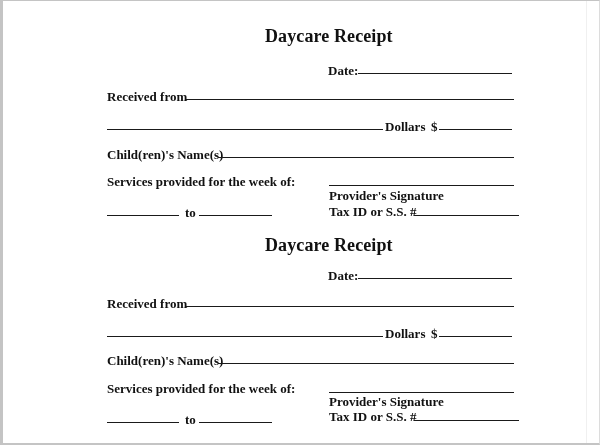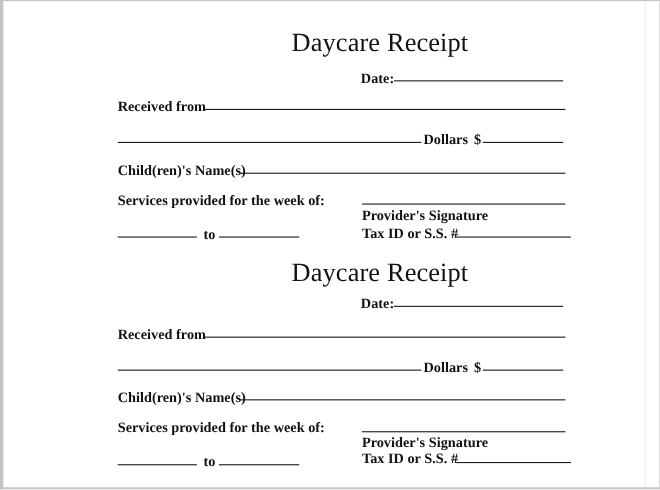--- a/index.html
+++ b/index.html
@@ -18,21 +18,21 @@
     border-bottom: 2px solid #c4c4c4;
     border-right: 1px solid #dcdcdc;
     background: #fff;
   }
   .inner-edge {
     position: absolute; right: 12px; top: 0; bottom: 0;
     width: 1px; background: #f0f0f0;
   }
   .receipt { position: absolute; left: 0; width: 600px; height: 208px; }
   .abs { position: absolute; white-space: nowrap; }
-  .title { font-size: 24px; font-weight: normal; letter-spacing: 0.1px; }
+  .title { font-size: 18px; font-weight: bold; letter-spacing: 0.1px; }
   .lbl { font-size: 13px; font-weight: bold; }
   .line { position: absolute; height: 0; border-bottom: 1.2px solid #1a1a1a; }
 </style>
 </head>
 <body>
 
 <div class="page">
   <div class="inner-edge"></div>
 
   <div class="receipt" style="top:0;">

